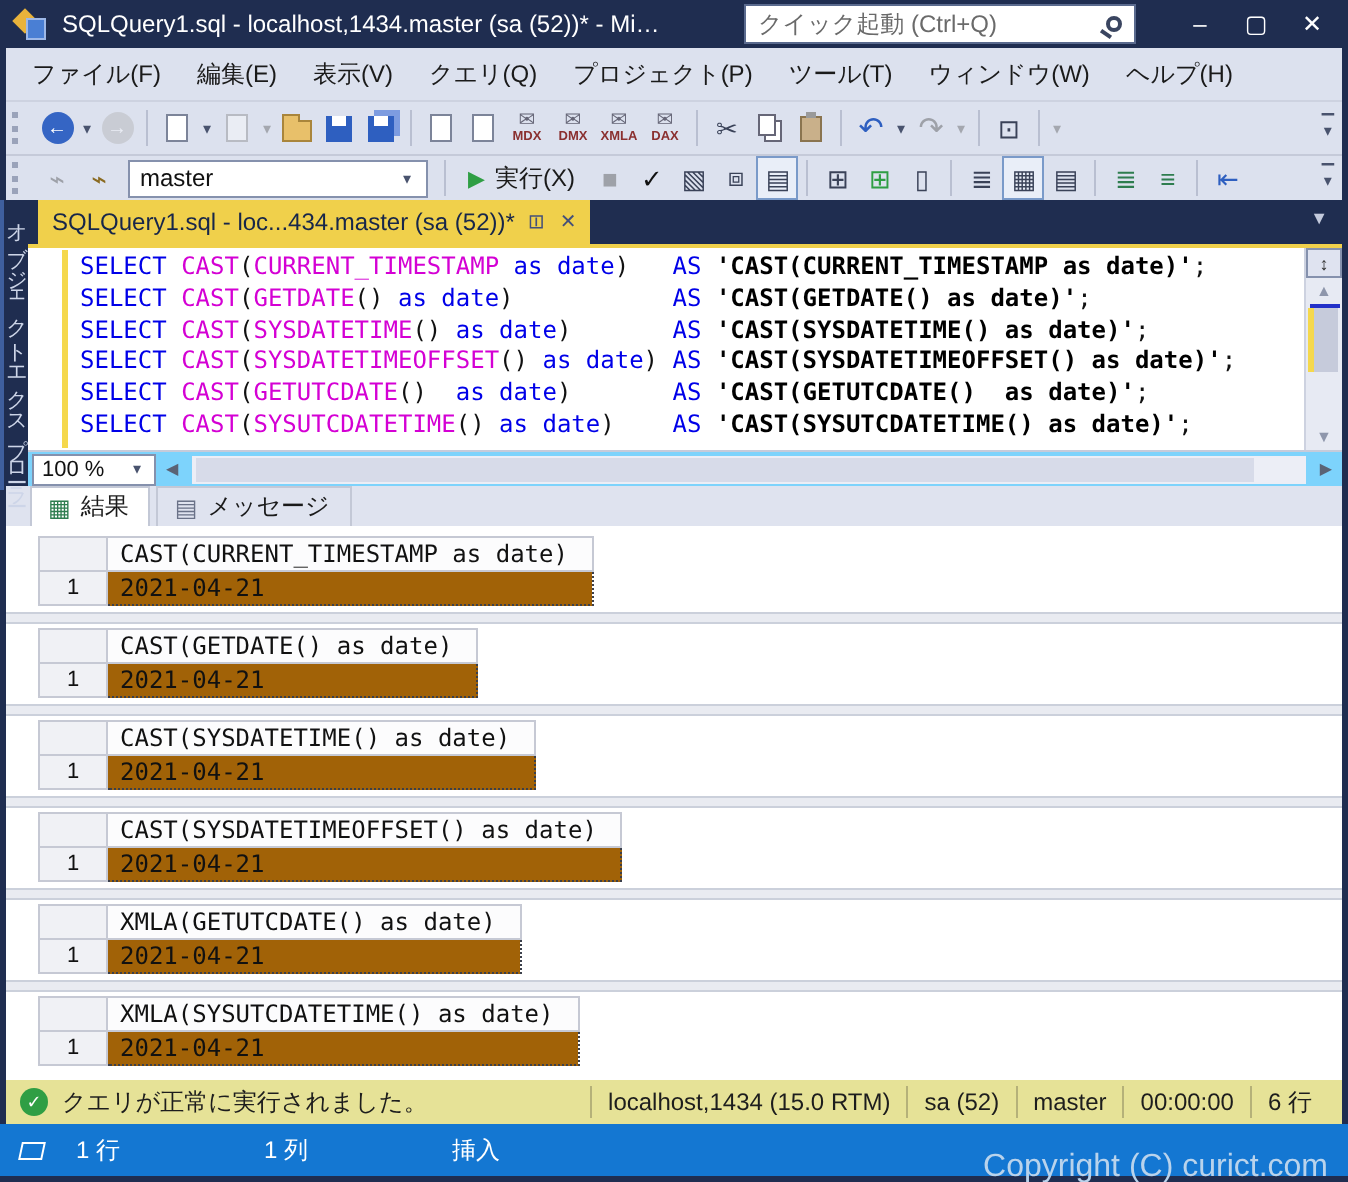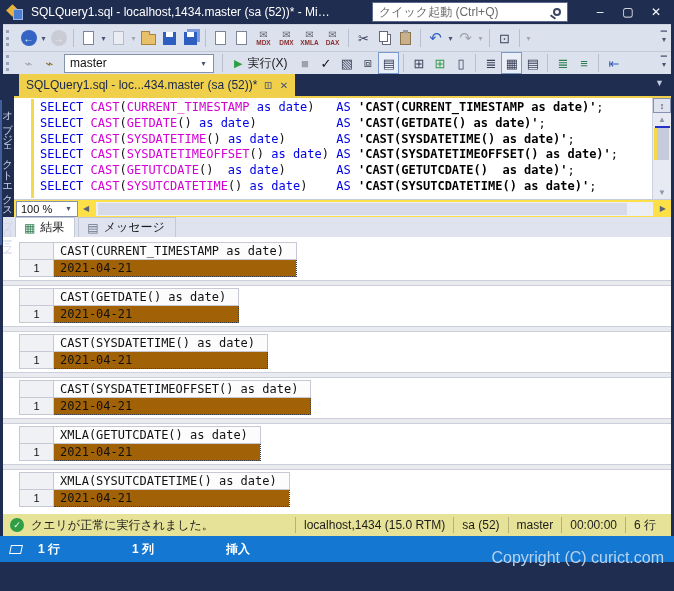--- a/index.html
+++ b/index.html
@@ -69,21 +69,21 @@
   .code .k{color:#0000e8;}.code .f{color:#d400d4;}.code .s{color:#000000;font-weight:bold;}.code .p{color:#111;}
   .vscroll{width:19px;background:#e7eaf3;border-left:1px solid #cdd2e0;display:flex;flex-direction:column;align-items:center;}
   .split-box{width:100%;height:15px;background:#dfe3f0;border:1px solid #8591ad;display:flex;align-items:center;justify-content:center;font-size:9px;color:#333;}
   .sb-arrow{font-size:8px;color:#8e96ab;padding:2px 0;}
   .sb-mark{width:15px;height:2px;background:#2230c8;}
   .sb-thumb{width:13px;height:32px;background:#c6cbdb;position:relative;}
   .sb-thumb::before{content:"";position:absolute;left:-2px;top:0;width:3px;height:100%;background:#f5d84c;}
   .sb-fill{flex:1;}
 
   
-  .hrow{margin-left:14px;margin-right:3px;height:18px;background:#fde047;display:flex;align-items:center;border-top:1px solid #c6cbda;}
+  .hrow{margin-left:14px;margin-right:3px;height:18px;background:#7dd3fc;display:flex;align-items:center;border-top:1px solid #c6cbda;}
   .zoom-combo{width:62px;height:16px;background:#fff;border:1px solid #8591ad;font-size:11px;color:#111;display:flex;align-items:center;padding:0 4px;margin-left:2px;}
   .zoom-combo .caret{margin-left:auto;}
   .h-arrow{font-size:8px;color:#5a6375;padding:0 5px;}
   .h-track{flex:1;height:14px;background:#eceef6;margin:0 2px;position:relative;}
   .h-thumb{position:absolute;left:2px;right:26px;top:1px;bottom:1px;background:#d7dbe9;}
 
   
   .rtabs{margin:0 3px;height:20px;background:#dfe3ef;display:flex;align-items:flex-end;padding-left:12px;gap:3px;font-size:12px;color:#1a1a1a;}
   .rtab{display:flex;align-items:center;gap:5px;padding:2px 10px 2px 8px;border:1px solid #c3c8d6;border-bottom:none;background:#dfe3ef;height:20px;}
   .rtab.active{background:#fff;}
@@ -100,21 +100,21 @@
   .cval{background:#a16207;border:1px dotted #3b3f4a !important;padding:0 12px 0 6px;white-space:nowrap;}
   .rs-sep{height:6px;background:#e9ebf1;border-top:1px solid #cbd0db;border-bottom:1px solid #cbd0db;}
 
   
   .kbar{margin:0 3px;height:22px;background:#e6e297;display:flex;align-items:center;font-size:12px;color:#1d1d1d;padding:0 7px;gap:7px;}
   .okdot{width:14px;height:14px;border-radius:50%;background:#2f9e44;color:#fff;font-size:9px;display:flex;align-items:center;justify-content:center;flex:0 0 auto;}
   .kright{margin-left:auto;display:flex;align-items:center;height:100%;}
   .kseg{border-left:1px solid #b5b179;padding:0 8px;display:flex;align-items:center;height:70%;}
   .bbar{height:26px;background:#1477d2;color:#fff;display:flex;align-items:center;font-size:12px;padding:0 10px;margin-top:0;}
   .bicon{width:12px;height:9px;border:1px solid #fff;transform:skewX(-12deg);margin-right:16px;}
-  .bseg{margin-right:72px;font-weight:bold;}
+  .bseg{margin-right:72px;}
   .watermark{margin-left:auto;font-size:16px;color:#b9d3ec;margin-top:17px;}
 </style>
 </head>
 <body>
 
 <div class="win">
 
   <div class="titlebar">
     <span class="appicon"></span>
     <span class="title-text">SQLQuery1.sql - localhost,1434.master (sa (52))* - Microsoft...</span>
@@ -122,20 +122,30 @@
       <span>クイック起動 (Ctrl+Q)</span>
       <span class="mag"></span>
     </div>
     <div class="wbtns">
       <span class="wbtn">–</span>
       <span class="wbtn">▢</span>
       <span class="wbtn">✕</span>
     </div>
   </div>
 
+  <div class="menubar">
+    <span class="menu-item">ファイル(F)</span>
+    <span class="menu-item">編集(E)</span>
+    <span class="menu-item">表示(V)</span>
+    <span class="menu-item">クエリ(Q)</span>
+    <span class="menu-item">プロジェクト(P)</span>
+    <span class="menu-item">ツール(T)</span>
+    <span class="menu-item">ウィンドウ(W)</span>
+    <span class="menu-item">ヘルプ(H)</span>
+  </div>
 
   <div class="tb tb1">
     <span class="grip"></span>
     <span class="ti">
         <span class="cir">←</span>
       </span>
     <span class="caret">▾</span>
     <span class="ti dis">
         <span class="cir gray">→</span>
       </span>

